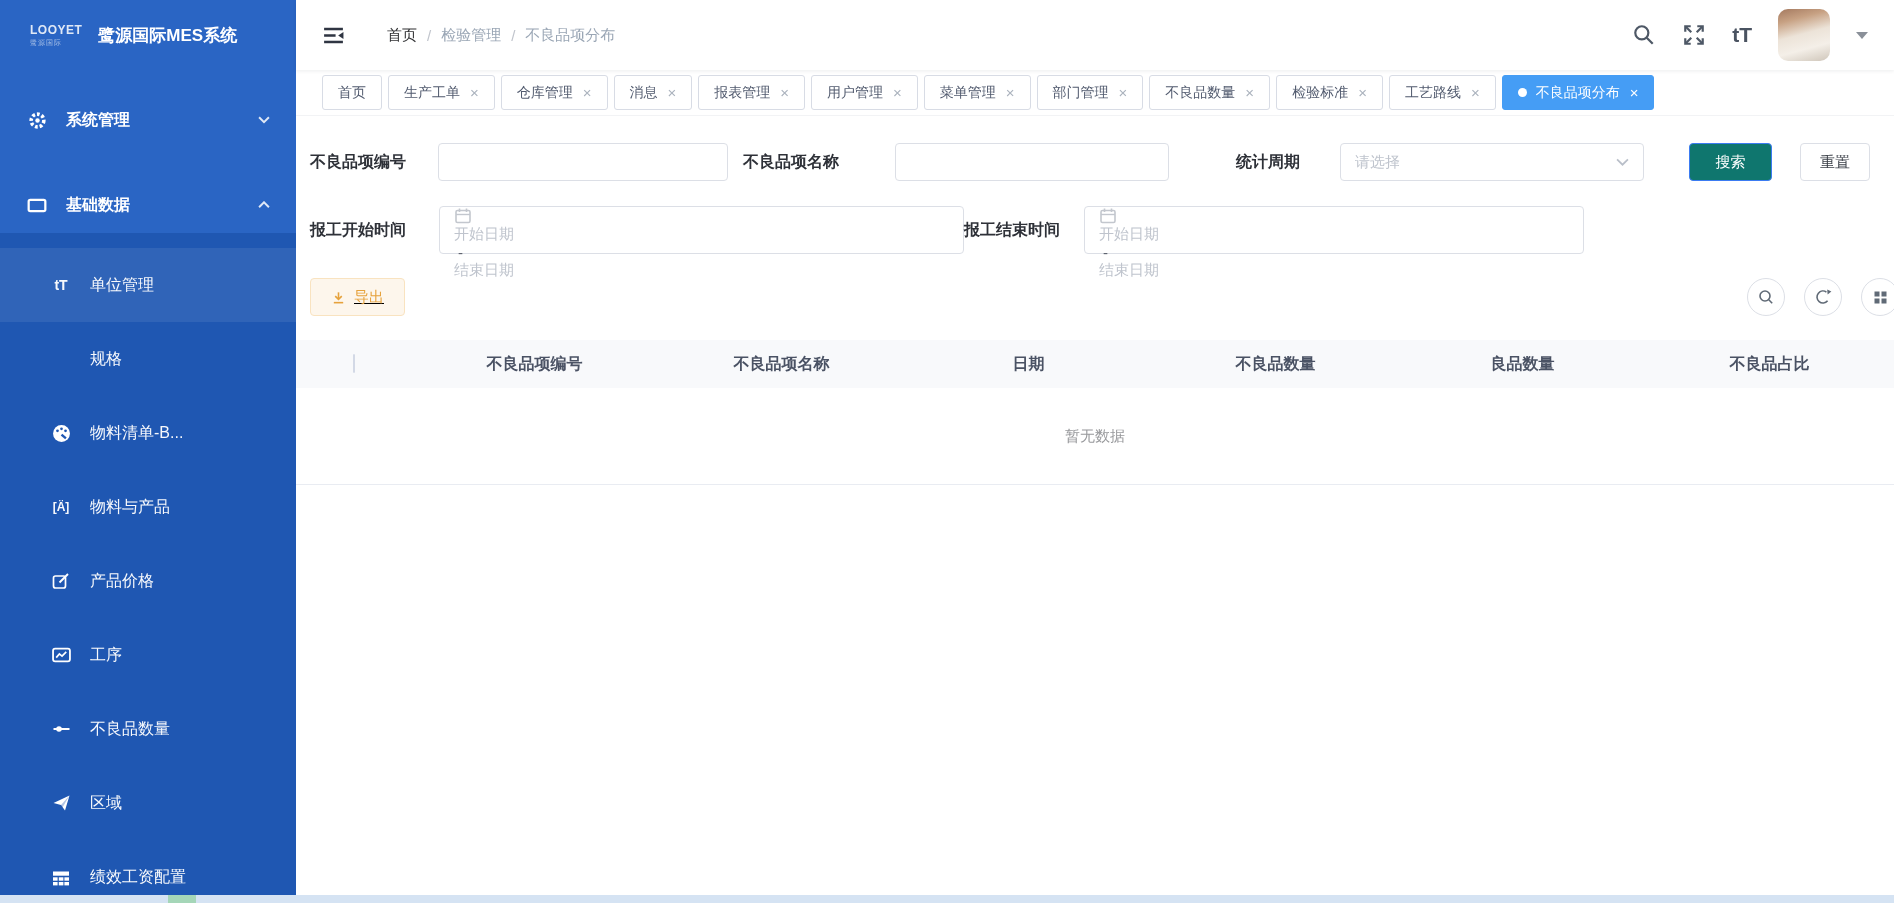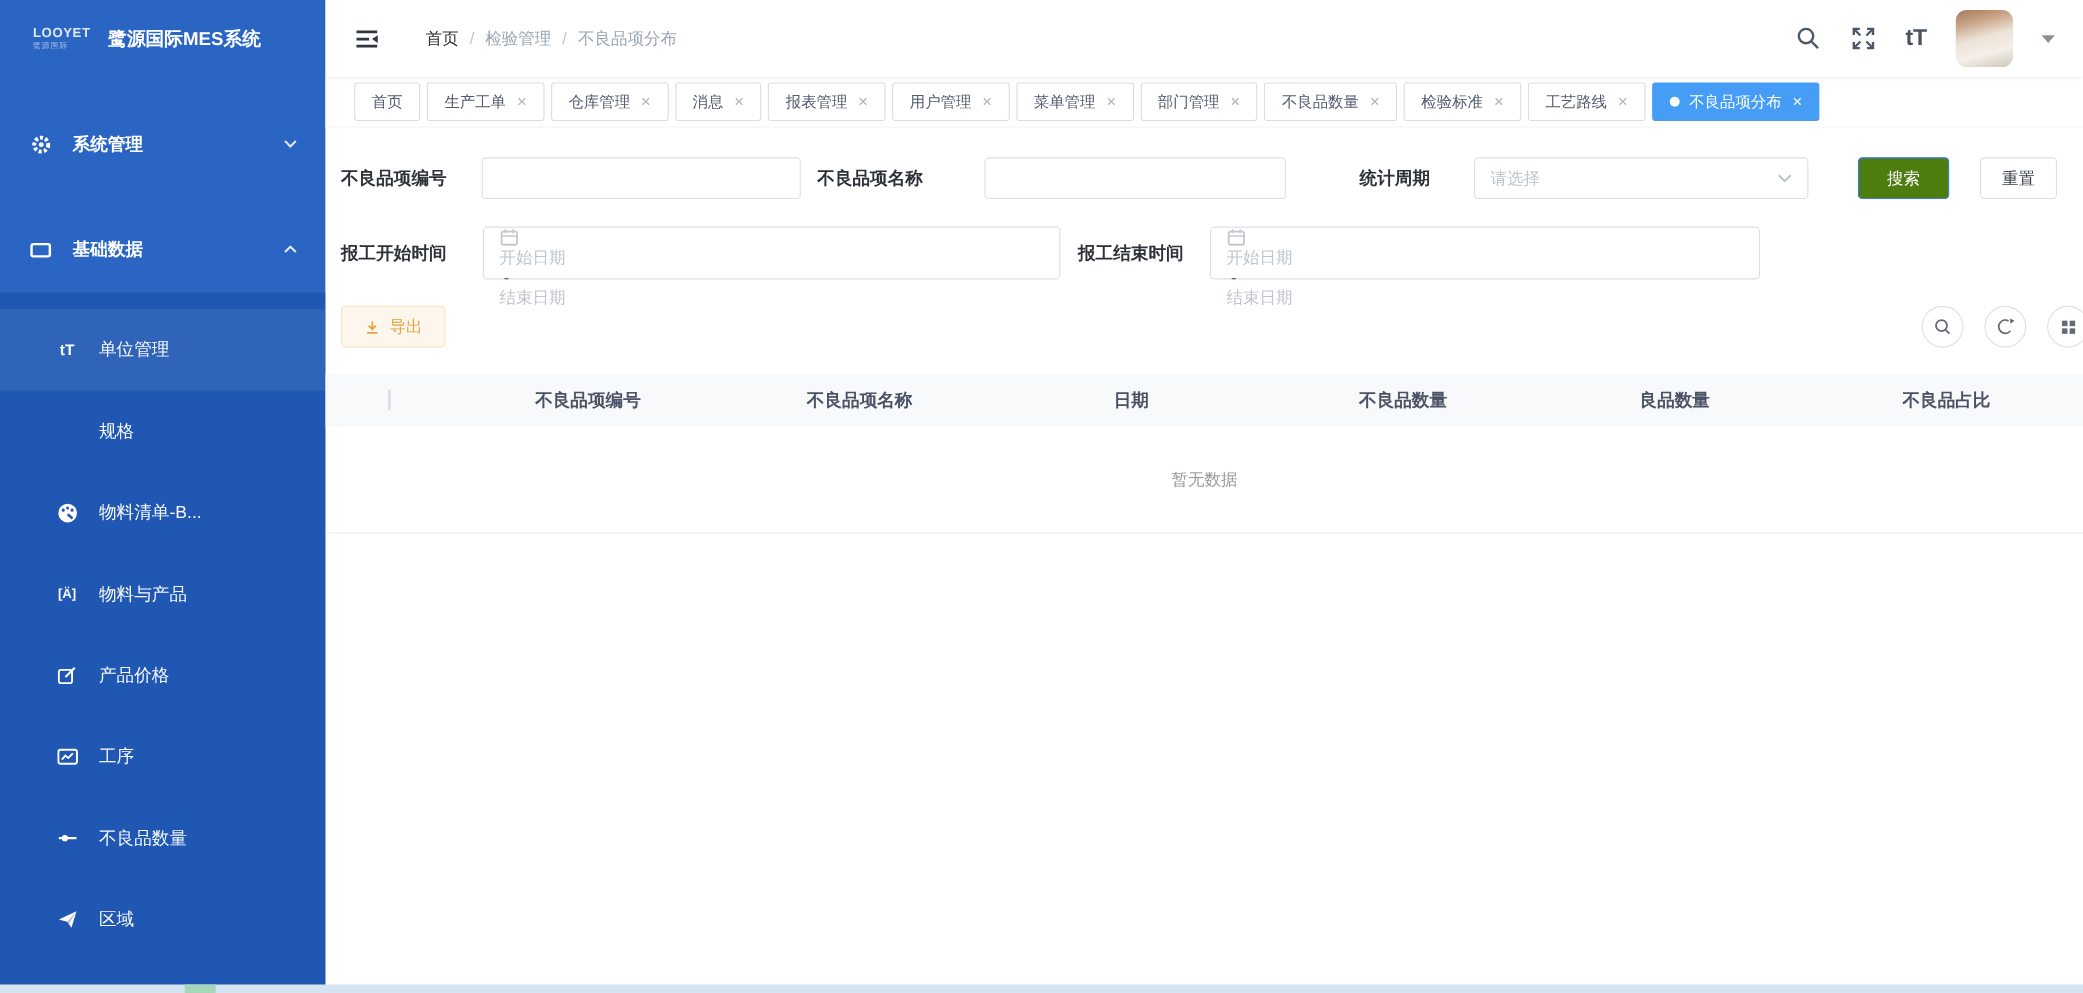--- a/index.html
+++ b/index.html
@@ -2,21 +2,21 @@
 <html><head>
 <meta charset="utf-8">
 <style>
   * { margin:0; padding:0; box-sizing:border-box; }
   html,body { width:1894px; height:903px; overflow:hidden; background:#fff;
     font-family:"Liberation Sans","DejaVu Sans",sans-serif; }
   .root { display:flex; width:1894px; height:903px; position:relative; }
 
   
   .sidebar { width:296px; min-width:296px; height:903px; background:#2a65c4;
-    display:flex; flex-direction:column; color:#fff;gap:11px; }
+    display:flex; flex-direction:column; color:#fff; }
   .logo-row { height:70px; display:flex; align-items:center; padding-left:30px; }
   .logo-mark { display:flex; flex-direction:column; line-height:1; }
   .logo-text { font-size:12px; font-weight:700; color:rgba(255,255,255,.85); letter-spacing:.5px; }
   .logo-sub { font-size:7px; color:rgba(255,255,255,.55); margin-top:3px; letter-spacing:1px; }
   .app-title { font-size:17px; font-weight:700; margin-left:16px; white-space:nowrap; }
   .menu-group { height:56px; display:flex; align-items:center; padding:0 26px; cursor:pointer; font-size:16px; }
   .menu-group .g-icon { width:22px; display:flex; justify-content:center; }
   .menu-group .g-label { margin-left:18px; flex:1;font-weight:bold; }
   .menu-top { margin-top:22px; }
   .menu-gap { margin-top:29px; }
@@ -61,34 +61,34 @@
   .inp { height:38px; border:1px solid #dcdfe6; border-radius:4px; background:#fff;
     font-size:15px; color:#303133; padding:0 14px; outline:none; }
   .inp::placeholder { color:#bfc4cd; }
   .inp-code { width:290px; margin-left:32px; }
   .lbl-name { margin-left:15px; }
   .inp-name { width:274px; margin-left:56px; }
   .lbl-period { margin-left:67px; }
   .select { width:304px; height:38px; margin-left:40px; border:1px solid #dcdfe6; border-radius:4px;
     display:flex; align-items:center; padding:0 14px; cursor:pointer; background:#fff; }
   .select-placeholder { font-size:15px; color:#bfc4cd; flex:1; }
-  .btn-search { margin-left:45px; width:83px; height:38px; background:#4d7c0f; border:1px solid #3b7bf2;
+  .btn-search { margin-left:45px; width:83px; height:38px; background:#0f766e; border:1px solid #3b7bf2;
     border-radius:4px; color:#fff; font-size:15px; cursor:pointer; }
   .btn-reset { margin-left:28px; width:70px; height:38px; background:#fff; border:1px solid #dcdfe6;
     border-radius:4px; color:#3a3f47; font-size:15px; cursor:pointer; }
   .daterange { height:48px; border:1px solid #dcdfe6; border-radius:4px; display:flex; align-items:flex-start;
     padding:0 14px; background:#fff; cursor:text;flex-direction:column; }
   .dr1 { width:525px; margin-left:33px; }
-  .lbl-end { margin-left:16px; }
+  .lbl-end { margin-left:0; }
   .dr2 { width:500px; margin-left:24px; }
   .dr-text { flex:1; text-align:center; font-size:15px; color:#bfc4cd; }
   .dr-sep { color:#5f6470; font-size:15px; padding:0 4px; }
 
   
-  .toolbar { margin-top:29px; padding:0 14px; display:flex; align-items:center; position:relative; height:38px; }
+  .toolbar { margin-top:29px; padding:0 14px; display:flex; align-items:center; position:relative; height:38px;text-decoration:underline; }
   .btn-export { height:38px; padding:0 20px; background:#fdf6ec; border:1px solid #f9e3c0; border-radius:4px;
     color:#e6a23c; font-size:15px; display:inline-flex; align-items:center; gap:8px; cursor:pointer; }
   .circle-btns { position:absolute; right:-5px; top:0; display:flex; gap:19px; }
   .circle-btn { width:38px; height:38px; border-radius:50%; border:1px solid #dcdfe6; background:#fff;
     display:flex; align-items:center; justify-content:center; cursor:pointer; }
 
   
   .table { margin-top:24px; }
   .thead { display:grid; grid-template-columns:115px repeat(6,247px); height:48px; background:#f8f9fb;
     align-items:center; }

